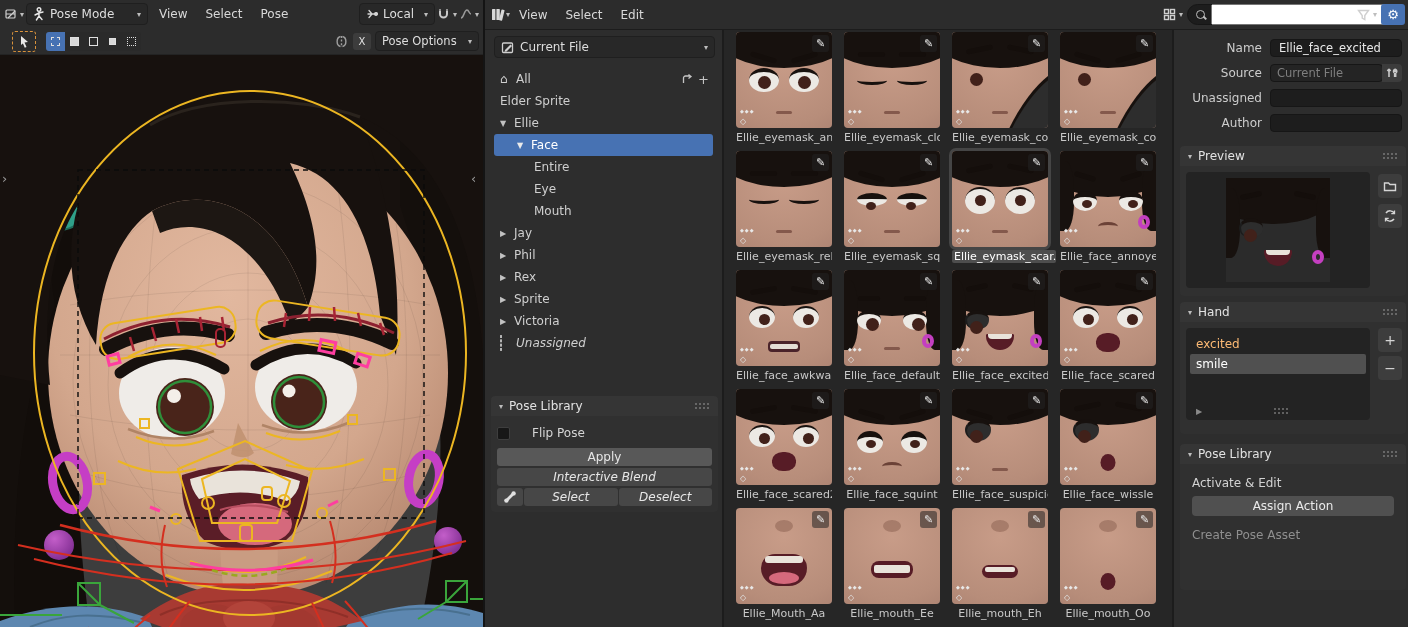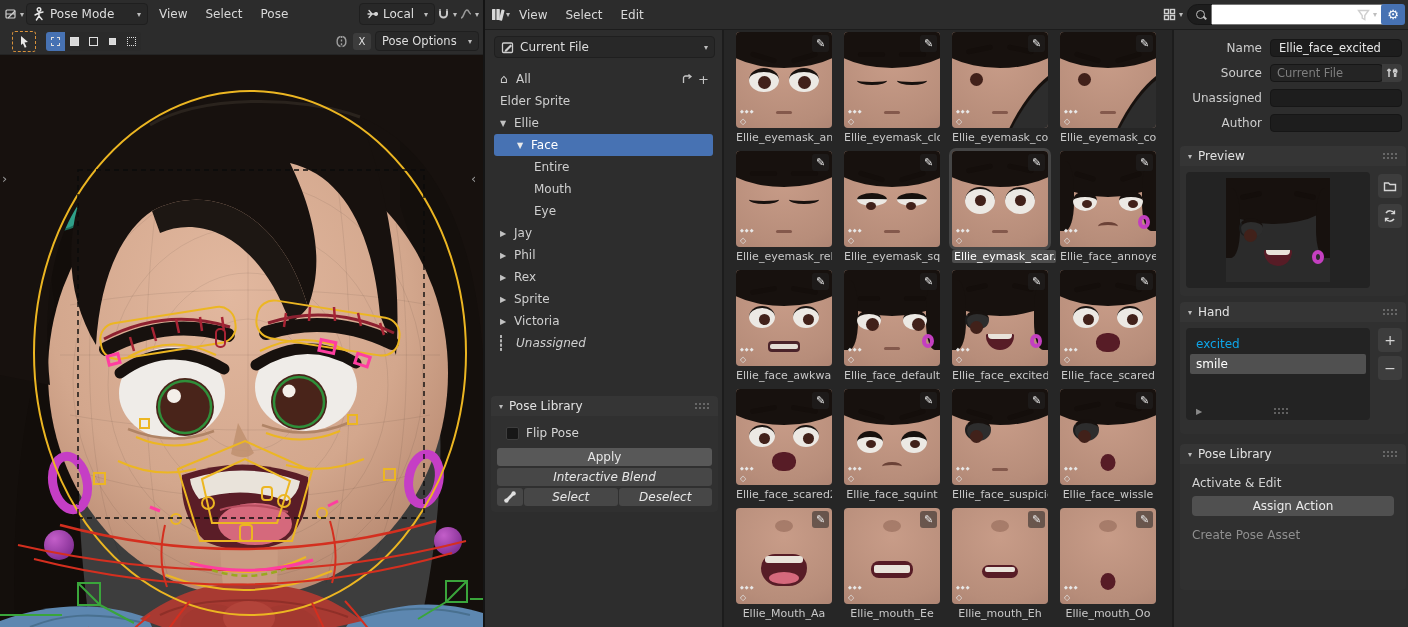--- a/index.html
+++ b/index.html
@@ -35,21 +35,21 @@
   .ab-header{position:absolute;left:0;top:0;width:925px;height:30px;background:#2c2c2c;border-bottom:1px solid #1c1c1c;display:flex;align-items:center;padding:0 5px;}
   .ab-left{position:absolute;left:0;top:30px;width:239px;height:597px;background:#2d2d2d;border-right:2px solid #1c1c1c;padding:6px 9px;}
   .trow{display:flex;align-items:center;height:22px;border-radius:3px;color:#cfcfcf;white-space:nowrap;}
   .trow .arr{width:14px;font-size:8px;color:#c2c2c2;flex:0 0 14px;}
   .trow .tic{width:16px;flex:0 0 16px;color:#cfcfcf;font-size:12px;}
   .trow.sel{background:#4772b3;color:#fff;}
   .trow.sel .arr{color:#eaeaea;}
   .dashedbox{width:10px;height:10px;border:1px dashed #b5b5b5;border-radius:2px;}
   .plp{position:absolute;left:6px;top:366px;width:227px;}
   .plp-body{padding:8px 6px 6px 6px;background:#303030;border-radius:0 0 4px 4px;display:flex;flex-direction:column;gap:2px;}
-  .cbrow{display:flex;align-items:center;gap:7px;height:18px;margin-bottom:4px;color:#d5d5d5;margin-left:9px;}
+  .cbrow{display:flex;align-items:center;gap:22px;height:18px;margin-bottom:4px;color:#d5d5d5;}
   .cbox{width:13px;height:13px;background:#171717;border:1px solid #3e3e3e;border-radius:2px;}
   .btn-apply{background:#585858;}
   .btn-dark{background:#474747;font-style:italic;}
   .splitrow{display:flex;gap:1px;}
   .splitrow .pbtn{flex:1;}
   .boneb{flex:0 0 26px !important;}
   
   .grid{position:absolute;left:241px;top:30px;width:444px;height:597px;padding:2px 0 0 10px;display:grid;grid-template-columns:repeat(4,96px);grid-auto-rows:119px;column-gap:12px;}
   .card{position:relative;width:96px;}
   .thumb{position:relative;width:96px;height:96px;border-radius:4px;overflow:hidden;background:#3a3a3a;}
@@ -108,21 +108,21 @@
   .finp{flex:1;margin-right:10px;height:18px;background:#1d1d1d;border:1px solid #161616;border-radius:4px;color:#e8e8e8;font-size:11.5px;padding:0 6px;display:flex;align-items:center;}
   .finp input{width:100%;background:none;border:none;outline:none;color:#e8e8e8;font-size:11.5px;font-family:"DejaVu Sans",sans-serif;}
   .finp.dis{background:#242424;color:#7f7f7f;}
   .tico{width:20px;height:18px;background:#3c3c3c;border-radius:0 4px 4px 0;display:flex;align-items:center;justify-content:center;margin-left:-1px;}
   .panel{position:absolute;left:6px;width:226px;}
   .pbody{background:#303030;border-radius:0 0 4px 4px;position:relative;}
   .prevbox{position:absolute;left:6px;top:6px;width:184px;height:116px;background:#232323;border-radius:4px;display:flex;align-items:center;justify-content:center;}
   .previmg{position:relative;width:104px;height:104px;background:#2b2b2b;overflow:hidden;}
   .sideb{position:absolute;right:4px;width:24px;height:24px;background:#3d3d3d;border-radius:4px;display:flex;align-items:center;justify-content:center;color:#d5d5d5;}
   .tagbox{position:absolute;left:6px;top:6px;width:184px;height:92px;background:#232323;border-radius:4px;padding:6px 4px;}
-  .tagrow{height:20px;line-height:20px;padding:0 6px;color:#0ea5e9;border-radius:2px;}
+  .tagrow{height:20px;line-height:20px;padding:0 6px;color:#fdba74;border-radius:2px;}
   .tagrow.sel{background:#505050;color:#fff;}
   .tagfoot{position:absolute;left:10px;right:10px;bottom:4px;display:flex;align-items:center;color:#8a8a8a;}
   .ghost{color:#8f8f8f;}
   .btn-assign{position:absolute;left:12px;width:202px;height:20px;background:#505050;border-radius:4px;display:flex;align-items:center;justify-content:center;color:#eaeaea;}
   .btn-paste{position:absolute;left:12px;width:202px;height:20px;background:#383838;border-radius:4px;display:flex;align-items:center;justify-content:center;color:#7e7e7e;gap:6px;}
   
   .hr-cluster{margin-left:auto;display:flex;align-items:center;gap:4px;}
   .srch{display:flex;align-items:center;gap:5px;width:166px;height:21px;background:#1d1d1d;border:1px solid #161616;border-radius:11px;padding:0 8px;}
   .mag{position:relative;width:10px;height:10px;flex:0 0 10px;}
   .mag::before{content:"";position:absolute;left:0;top:0;width:7px;height:7px;border:1.5px solid #bdbdbd;border-radius:50%;}
@@ -442,24 +442,24 @@
             <span>Ellie</span>
           </div>
           <div class="trow sel" style="padding-left: 23px;">
             <span class="arr">▼</span>
             <span>Face</span>
           </div>
           <div class="trow" style="padding-left: 40px;">
             <span>Entire</span>
           </div>
           <div class="trow" style="padding-left: 40px;">
+            <span>Eye</span>
+          </div>
+          <div class="trow" style="padding-left: 40px;">
             <span>Mouth</span>
-          </div>
-          <div class="trow" style="padding-left: 40px;">
-            <span>Eye</span>
           </div>
           <div class="trow" style="padding-left: 6px;">
             <span class="arr">▶</span>
             <span>Jay</span>
           </div>
           <div class="trow" style="padding-left: 6px;">
             <span class="arr">▶</span>
             <span>Phil</span>
           </div>
           <div class="trow" style="padding-left: 6px;">

